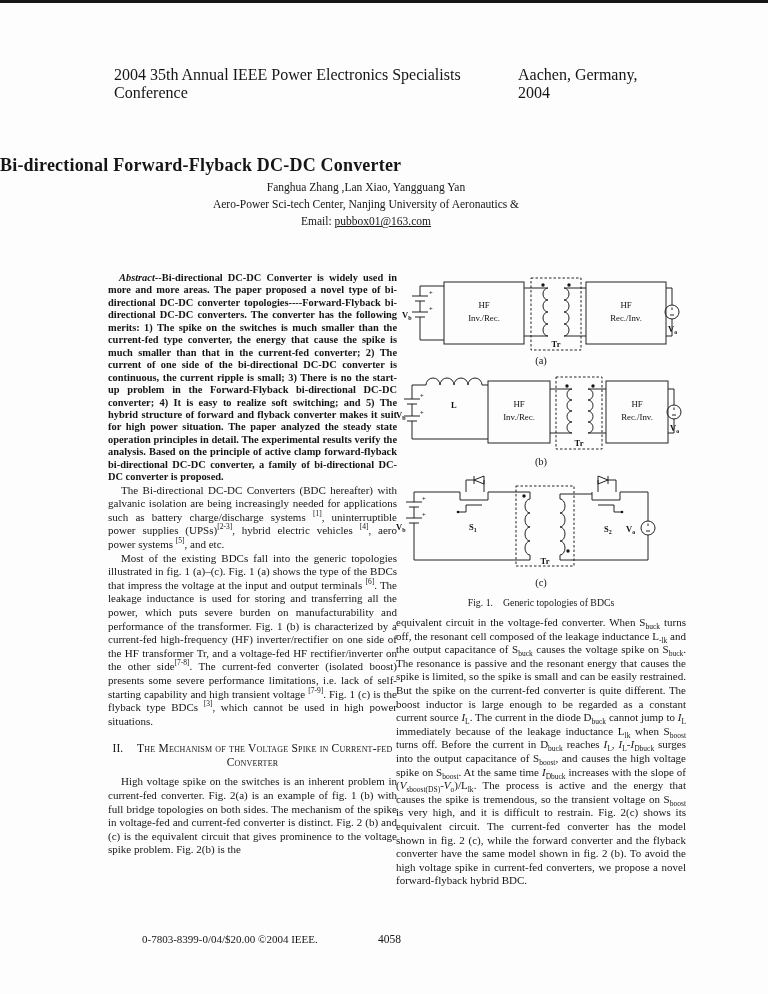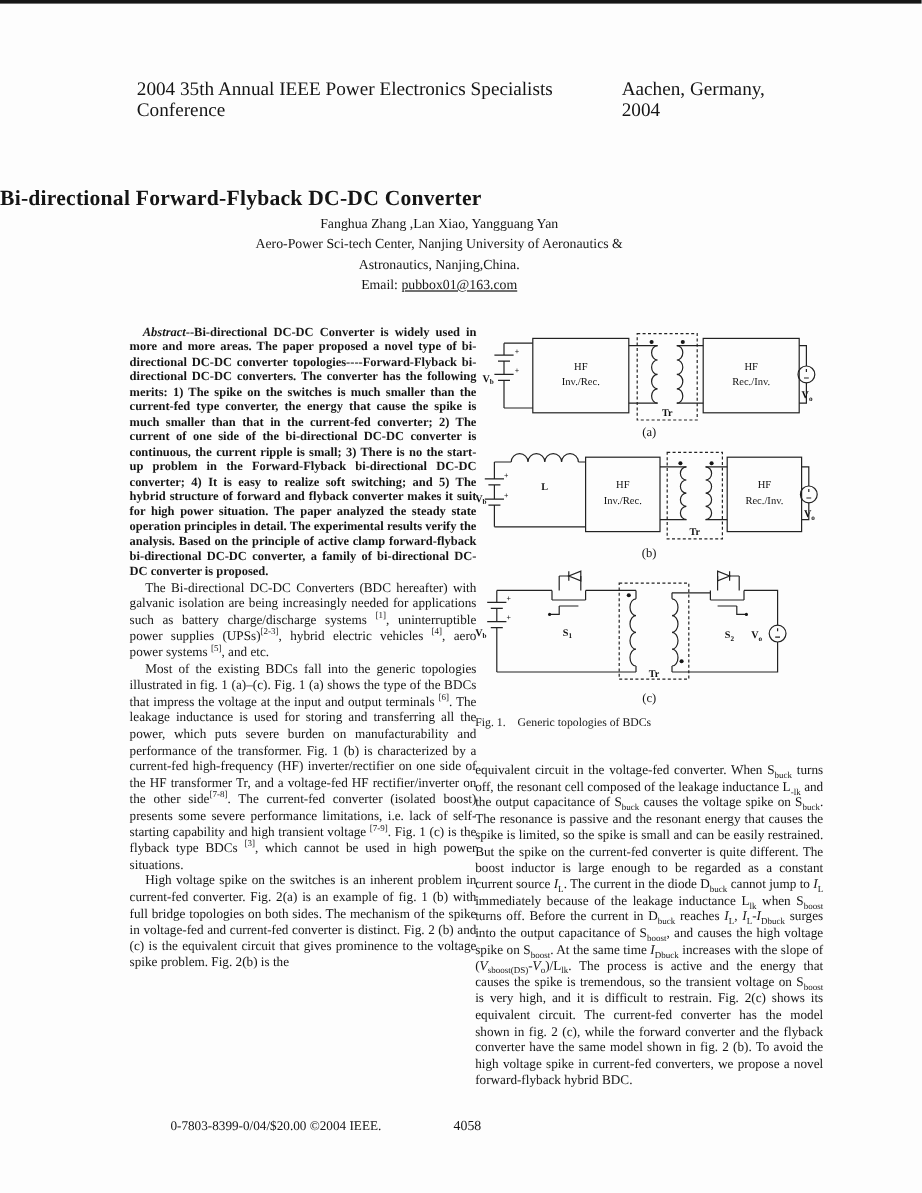--- a/index.html
+++ b/index.html
@@ -22,21 +22,21 @@
     text-align:justify;text-indent:11px;margin:0;}
   .sec-heading{text-align:center;font-size:11.5px;margin:9px 0 6px 0;line-height:14px;}
   .secnum{display:inline-block;margin-right:28px;}
   .secnum2{display:inline-block;margin-right:14px;}
   .smallcaps{font-variant:small-caps;letter-spacing:.2px;}
   .body-p{font-size:11px;line-height:13.6px;text-align:justify;text-indent:13px;margin:0;}
   .noindent{text-indent:0;}
   sup{font-size:7.5px;line-height:0;}
   sub{font-size:7.5px;line-height:0;}
   .fig-sub{text-align:center;font-size:10.5px;margin:1px 0 5px 0;}
-  .fig-caption{font-size:9.8px;margin:9px 0 28px 0;}
+  .fig-caption{text-align:center;font-size:9.8px;margin:9px 0 8px 0;}
   .fig-caption .cap-label{margin-right:10px;}
   svg{display:block;margin:0 auto;}
   svg path,svg rect,svg line,svg circle.src{stroke:#222;fill:none;stroke-width:1;}
   svg .dot{fill:#161616;stroke:none;}
   svg .dashed{stroke-dasharray:2.5,2;}
   svg text{fill:#111;font-family:"Liberation Serif","DejaVu Serif",serif;}
   .flab{font-size:8.5px;font-weight:bold;}
   .fsub{font-size:6px;font-weight:bold;}
   .hf{font-size:8.8px;}
   .plus{font-size:6.5px;font-weight:bold;}
@@ -51,33 +51,35 @@
 <div class="header">
   <span>2004 35th Annual IEEE Power Electronics Specialists Conference</span>
   <span>Aachen, Germany, 2004</span>
 </div>
 
 <div class="title">Bi-directional Forward-Flyback DC-DC Converter</div>
 
 <div class="authorblock">
   <div>Fanghua Zhang ,Lan Xiao, Yangguang Yan</div>
   <div>Aero-Power Sci-tech Center, Nanjing University of Aeronautics &amp;</div>
-  <div>Astronautics, Nanjing,China.</div>
   <div>
     <span>Email: </span><span class="email-link">pubbox01@163.com</span>
   </div>
 </div>
 
 <div class="col-left">
   <p class="abstract"><i>Abstract</i>--Bi-directional DC-DC Converter is widely used in more and more areas. The paper proposed a novel type of bi-directional DC-DC converter topologies----Forward-Flyback bi-directional DC-DC converters. The converter has the following merits: 1) The spike on the switches is much smaller than the current-fed type converter, the energy that cause the spike is much smaller than that in the current-fed converter; 2) The current of one side of the bi-directional DC-DC converter is continuous, the current ripple is small; 3) There is no the start-up problem in the Forward-Flyback bi-directional DC-DC converter; 4) It is easy to realize soft switching; and 5) The hybrid structure of forward and flyback converter makes it suit for high power situation. The paper analyzed the steady state operation principles in detail. The experimental results verify the analysis. Based on the principle of active clamp forward-flyback bi-directional DC-DC converter, a family of bi-directional DC-DC converter is proposed.</p>
 
 
   <p class="body-p">The Bi-directional DC-DC Converters (BDC hereafter) with galvanic isolation are being increasingly needed for applications such as battery charge/discharge systems <sup>[1]</sup>, uninterruptible power supplies (UPSs)<sup>[2-3]</sup>, hybrid electric vehicles <sup>[4]</sup>, aero power systems <sup>[5]</sup>, and etc.</p>
   <p class="body-p">Most of the existing BDCs fall into the generic topologies illustrated in fig. 1 (a)–(c). Fig. 1 (a) shows the type of the BDCs that impress the voltage at the input and output terminals <sup>[6]</sup>. The leakage inductance is used for storing and transferring all the power, which puts severe burden on manufacturability and performance of the transformer. Fig. 1 (b) is characterized by a current-fed high-frequency (HF) inverter/rectifier on one side of the HF transformer Tr, and a voltage-fed HF rectifier/inverter on the other side<sup>[7-8]</sup>. The current-fed converter (isolated boost) presents some severe performance limitations, i.e. lack of self-starting capability and high transient voltage <sup>[7-9]</sup>. Fig. 1 (c) is the flyback type BDCs <sup>[3]</sup>, which cannot be used in high power situations.</p>
 
+  <div class="sec-heading" style="margin-top:13px;">
+    <span class="secnum2">II.</span><span class="smallcaps">The Mechanism of the Voltage Spike in Current-fed Converter</span>
+  </div>
 
   <p class="body-p">High voltage spike on the switches is an inherent problem in current-fed converter. Fig. 2(a) is an example of fig. 1 (b) with full bridge topologies on both sides. The mechanism of the spike in voltage-fed and current-fed converter is distinct. Fig. 2 (b) and (c) is the equivalent circuit that gives prominence to the voltage spike problem. Fig. 2(b) is the</p>
 </div>
 
 <div class="col-right">
 
   <svg width="282" height="78" viewBox="0 0 282 78">
     <g>
       <path d="M20,10 V20 M20,25 V36 M20,41 V64 M12,20 H28 M15,25 H25 M12,36 H28 M15,41 H25"></path>
       <text class="plus" x="29" y="19">+</text>

